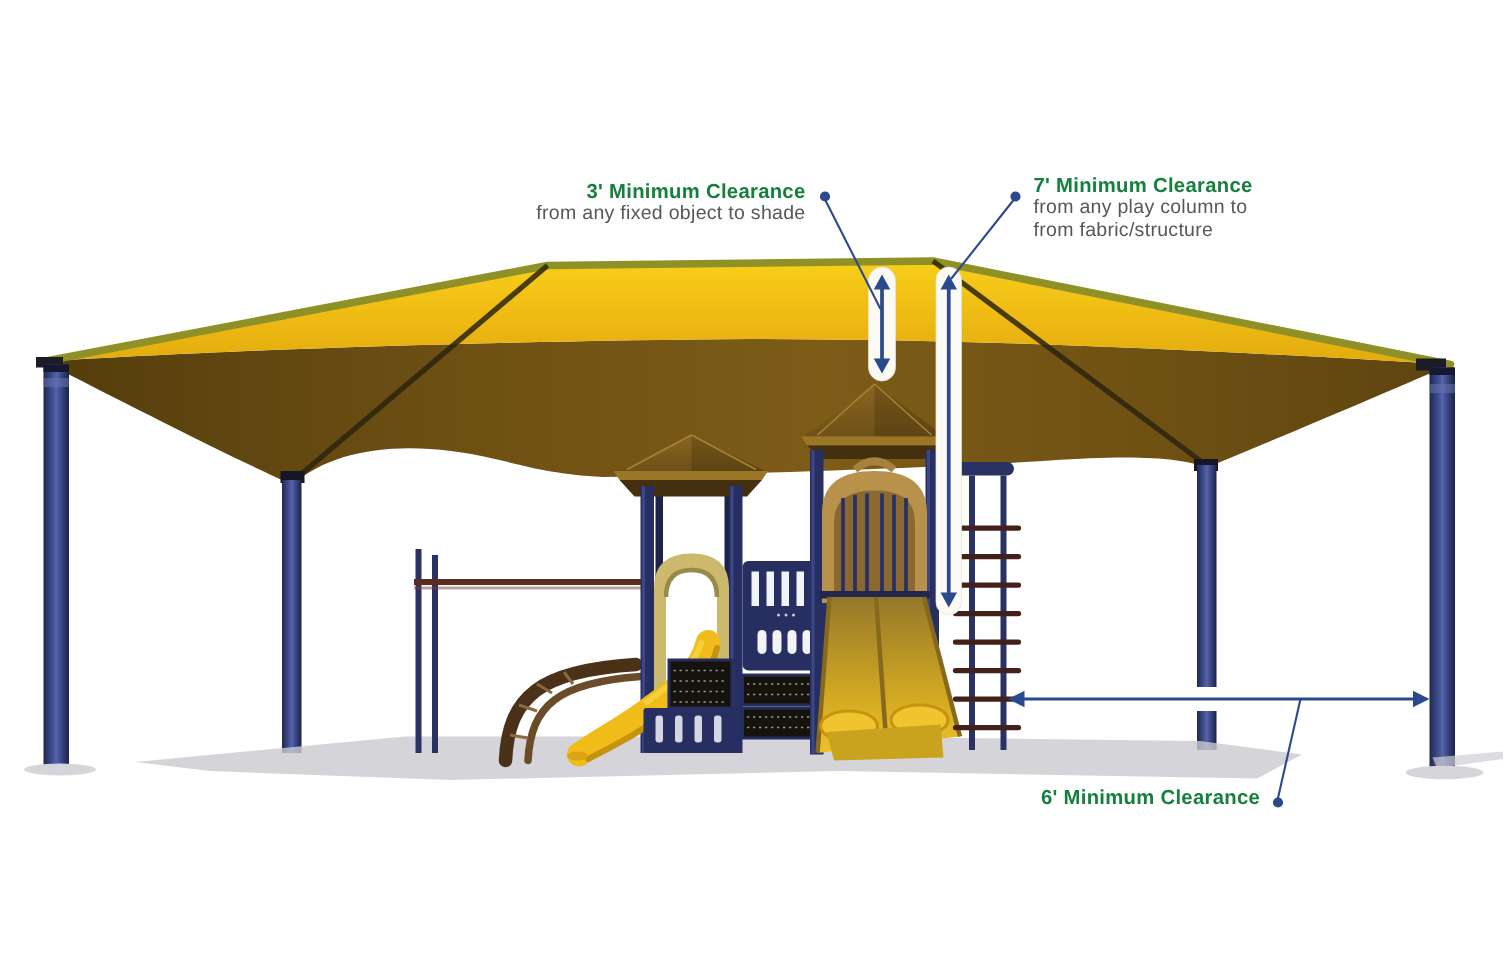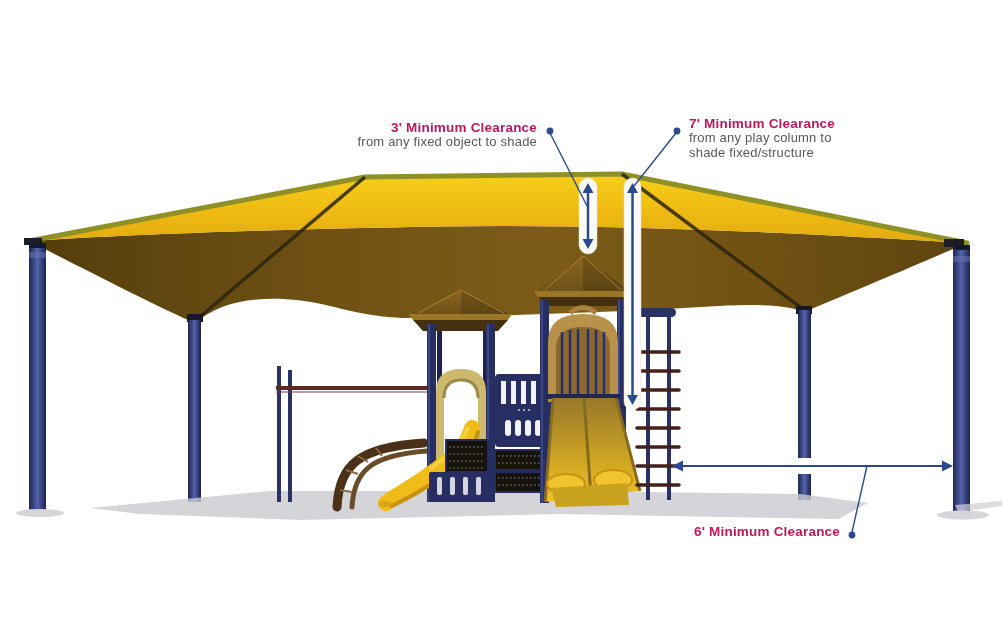--- a/index.html
+++ b/index.html
@@ -1,20 +1,20 @@
 <!DOCTYPE html>
 <html><head>
 <meta charset="utf-8">
 <style>
   html,body{margin:0;padding:0;background:#ffffff;}
   #stage{position:relative;width:1004px;height:636px;background:#ffffff;overflow:hidden;
          font-family:"Liberation Sans", sans-serif;}
   #scene{position:absolute;left:0;top:0;}
   .ann{position:absolute;color:#4a4a4a;}
-  .ann .t{font-size:13.5px;line-height:15px;font-weight:bold;letter-spacing:.2px;color:#be185d;}
+  .ann .t{font-size:13.5px;line-height:15px;font-weight:bold;letter-spacing:.2px;color:#15803d;}
   .ann .d{font-size:13px;line-height:14.5px;font-weight:normal;letter-spacing:.2px;color:#575757;}
   #ann-3ft{top:120px;right:467px;text-align:right;}
   #ann-7ft{top:116px;left:689px;text-align:left;}
   #ann-6ft{top:524px;left:694px;text-align:center;}
 </style>
 </head>
 <body>
 
 <div id="stage">
 
@@ -219,20 +219,20 @@
 </svg>
 
 <div class="ann" id="ann-3ft">
   <div class="t">3' Minimum Clearance</div>
   <div class="d">from any fixed object to shade</div>
 </div>
 
 <div class="ann" id="ann-7ft">
   <div class="t">7' Minimum Clearance</div>
   <div class="d">from any play column to</div>
-  <div class="d">shade fixed/structure</div>
+  <div class="d">from fabric/structure</div>
 </div>
 
 <div class="ann" id="ann-6ft">
   <div class="t">6' Minimum Clearance</div>
 </div>
 
 </div>
 
 </body></html>

